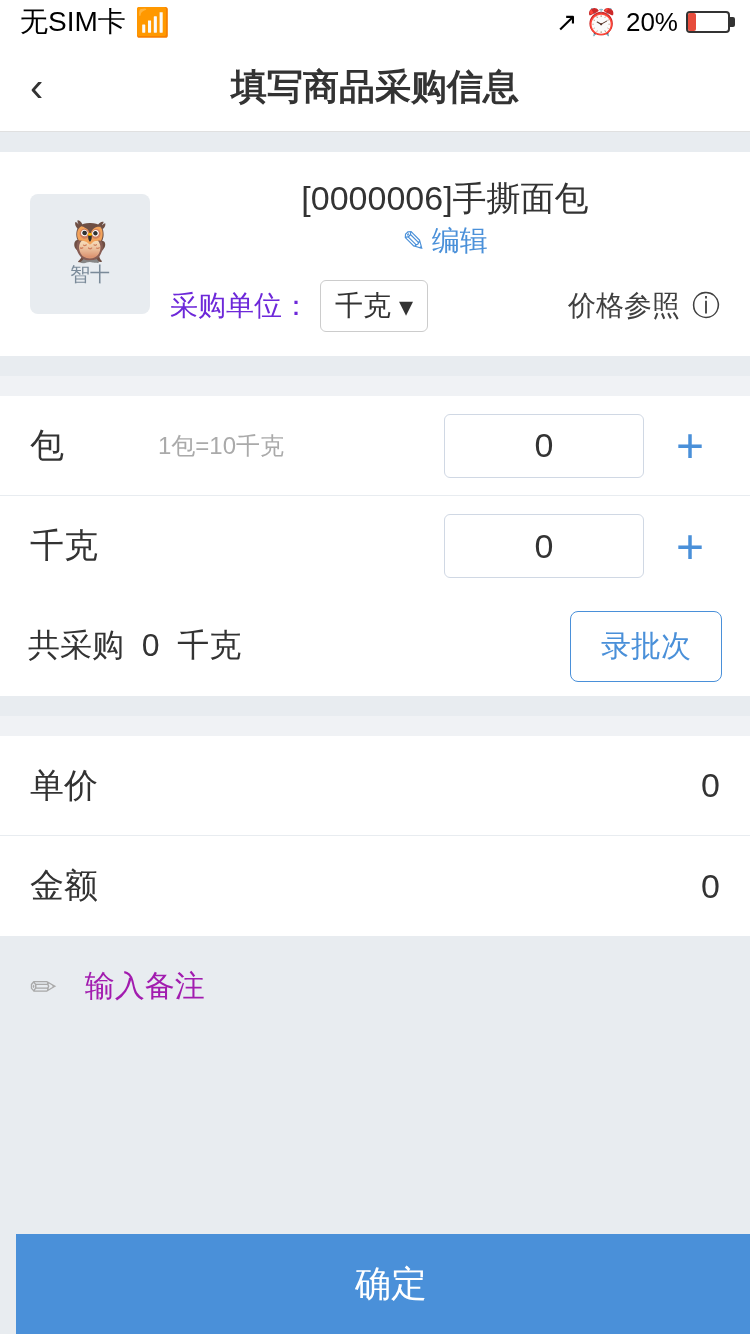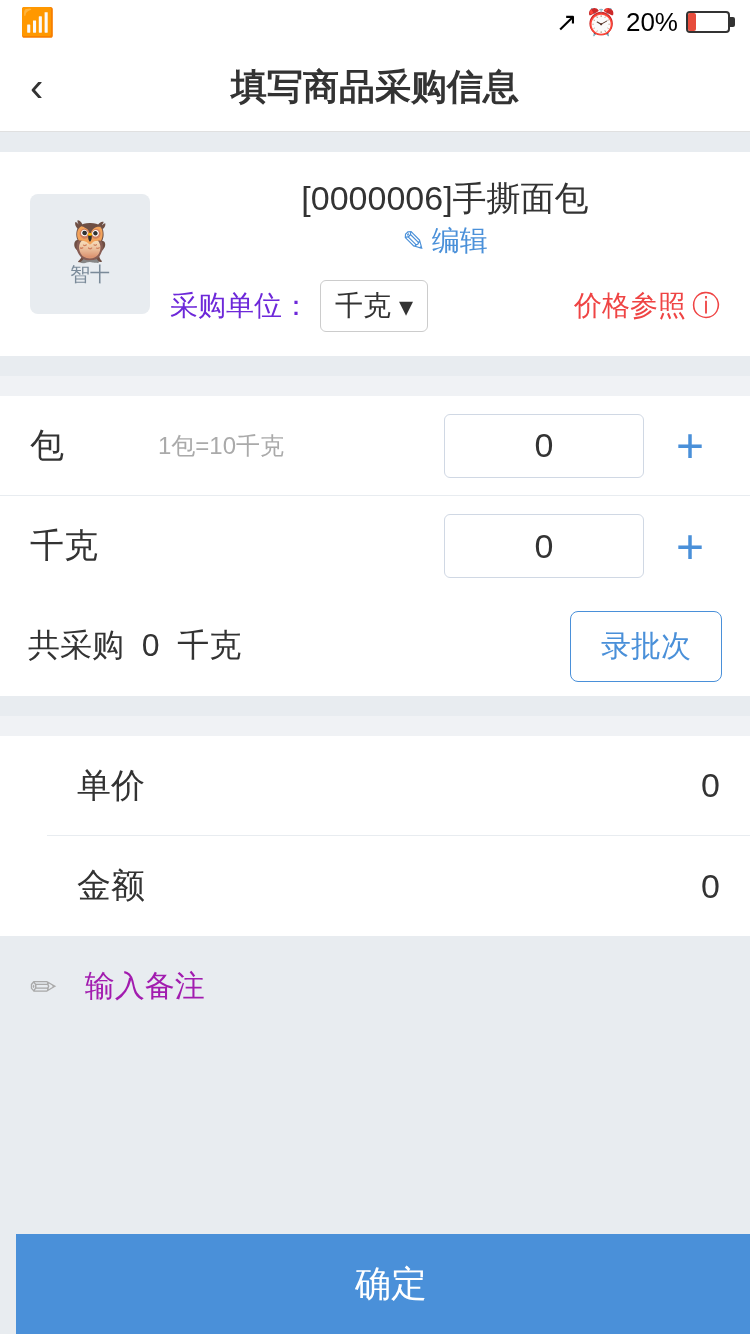--- a/index.html
+++ b/index.html
@@ -153,25 +153,25 @@
       display: flex;
       align-items: center;
       gap: 8px;
       margin-left: 10px;
     }
     .unit-left {
       display: flex;
       align-items: center;
     }
     .price-ref {
-      color: #ef4444;
+      color: #404040;
       font-size: 28px;
       display: flex;
       align-items: center;
-      gap: 6px;
+      gap: 12px;
     }
 
     
     .input-section {
       background: #fff;
       margin-top: 20px;
     }
     .input-row {
       display: flex;
       align-items: center;
@@ -252,21 +252,20 @@
       background: #fff;
       margin-top: 20px;
     }
     .price-row {
       display: flex;
       align-items: center;
       justify-content: space-between;
       padding: 0 30px;
       height: 100px;
       border-bottom: 1px solid #e8ecf0;
-      margin-left: 47px;
     }
     .price-row:last-child {
       border-bottom: none;
     }
     .price-label {
       font-size: 34px;
       color: #333;
     }
     .price-value {
       font-size: 34px;
@@ -314,20 +313,21 @@
       justify-content: center;
       cursor: pointer;
       border: none;
     }
   </style>
 </head>
 <body>
 
 <div class="status-bar">
   <div class="status-left">
+    <span>无SIM卡</span>
     <span>📶</span>
   </div>
   <div class="status-right">
     <span>↗</span>
     <span>⏰</span>
     <span>20%</span>
     <span class="battery-icon">
       <span class="battery-fill"></span>
     </span>
   </div>

